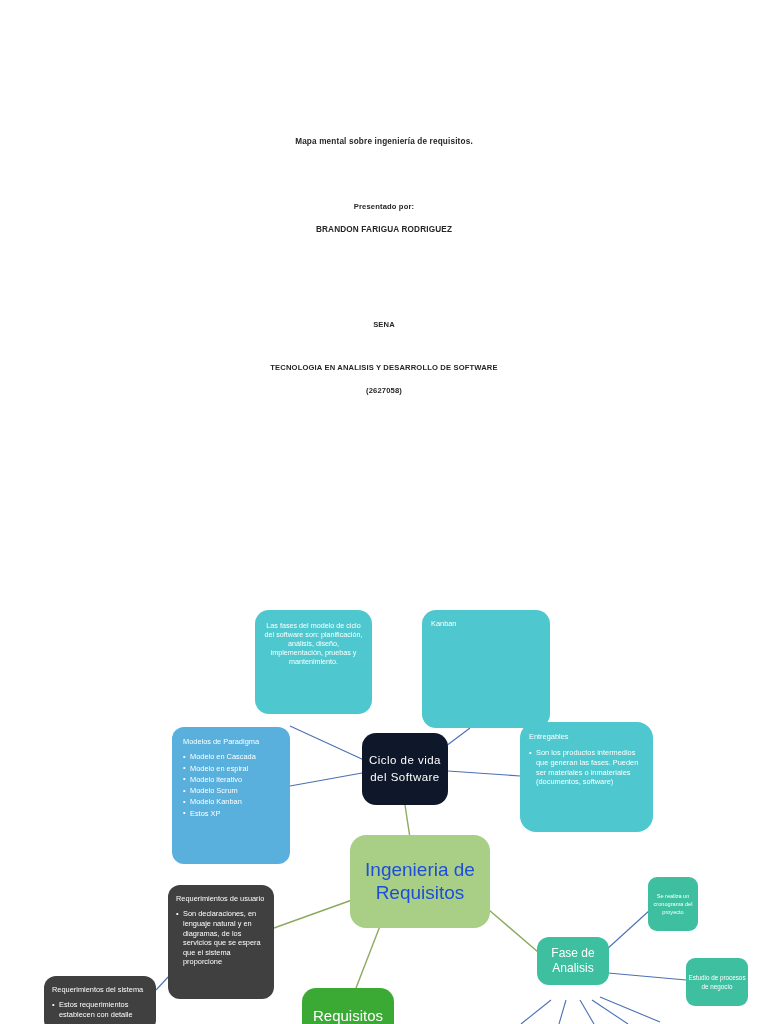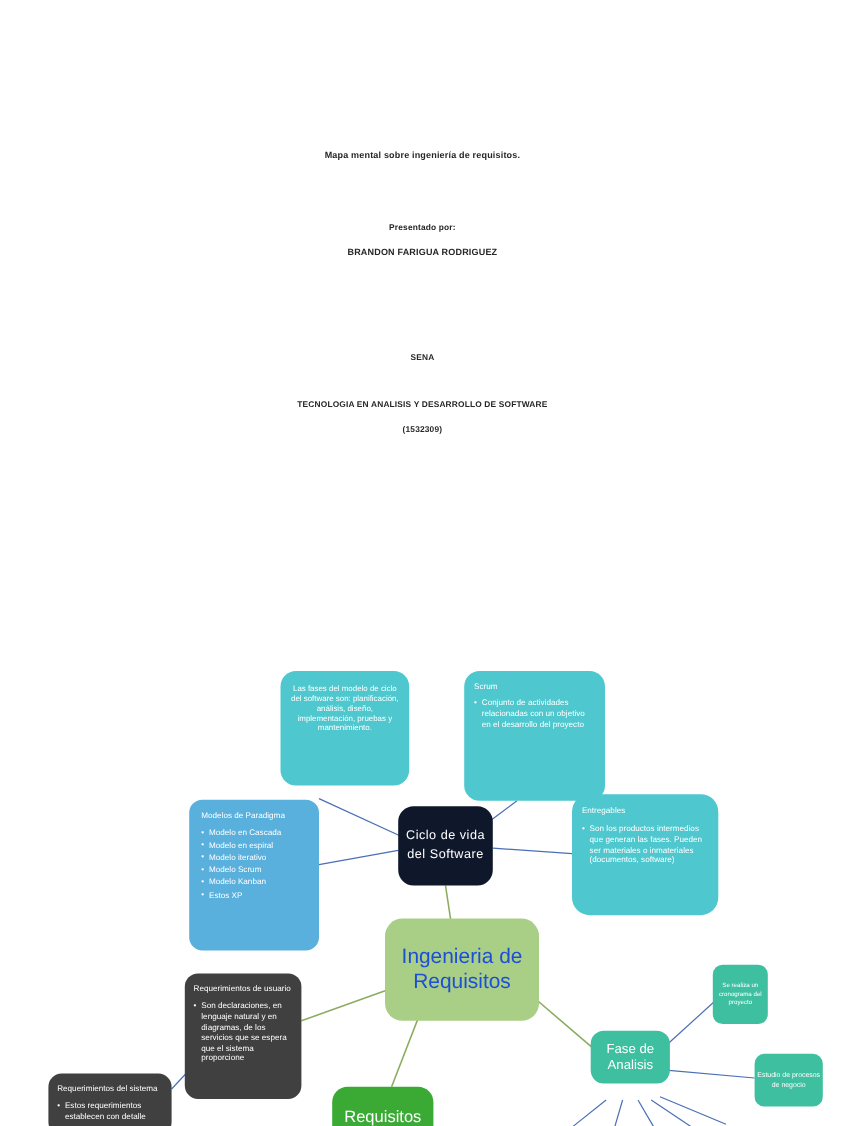--- a/index.html
+++ b/index.html
@@ -232,21 +232,21 @@
   <div class="cover-line" id="cover-title">Mapa mental sobre ingeniería de requisitos.</div>
 
   <div class="cover-line" id="cover-presented">Presentado por:</div>
 
   <div class="cover-line" id="cover-author">BRANDON FARIGUA RODRIGUEZ</div>
 
   <div class="cover-line" id="cover-institute">SENA</div>
 
   <div class="cover-line" id="cover-program">TECNOLOGIA EN ANALISIS Y DESARROLLO DE SOFTWARE</div>
 
-  <div class="cover-line" id="cover-code">(1532309)</div>
+  <div class="cover-line" id="cover-code">(2627058)</div>
 
   <div id="mindmap">
 
     <svg id="connectors" viewBox="0 0 768 464" preserveAspectRatio="none">
       <g stroke="#4a6fb5" stroke-width="1.1" fill="none">
 
         <line x1="364" y1="200" x2="290" y2="166"></line>
 
         <line x1="446" y1="186" x2="470" y2="168"></line>
 
@@ -278,24 +278,21 @@
         <line x1="592" y1="440" x2="628" y2="464"></line>
         <line x1="600" y1="437" x2="660" y2="462"></line>
       </g>
     </svg>
 
     <div class="node n-teal" id="node-fases-modelo">
       <span class="node-title">Las fases del modelo de ciclo del software son: planificación, análisis, diseño, implementación, pruebas y mantenimiento.</span>
     </div>
 
     <div class="node n-teal" id="node-fases">
-      <span class="node-title">Scrum</span>
-      <ul>
-        <li>Conjunto de actividades relacionadas con un objetivo en el desarrollo del proyecto</li>
-      </ul>
+      <span class="node-title">Kanban</span>
     </div>
 
     <div class="node n-lightblue" id="node-paradigmas">
       <span class="node-title">Modelos de Paradigma</span>
       <ul>
         <li>Modelo en Cascada</li>
         <li>Modelo en espiral</li>
         <li>Modelo iterativo</li>
         <li>Modelo Scrum</li>
         <li>Modelo Kanban</li>

